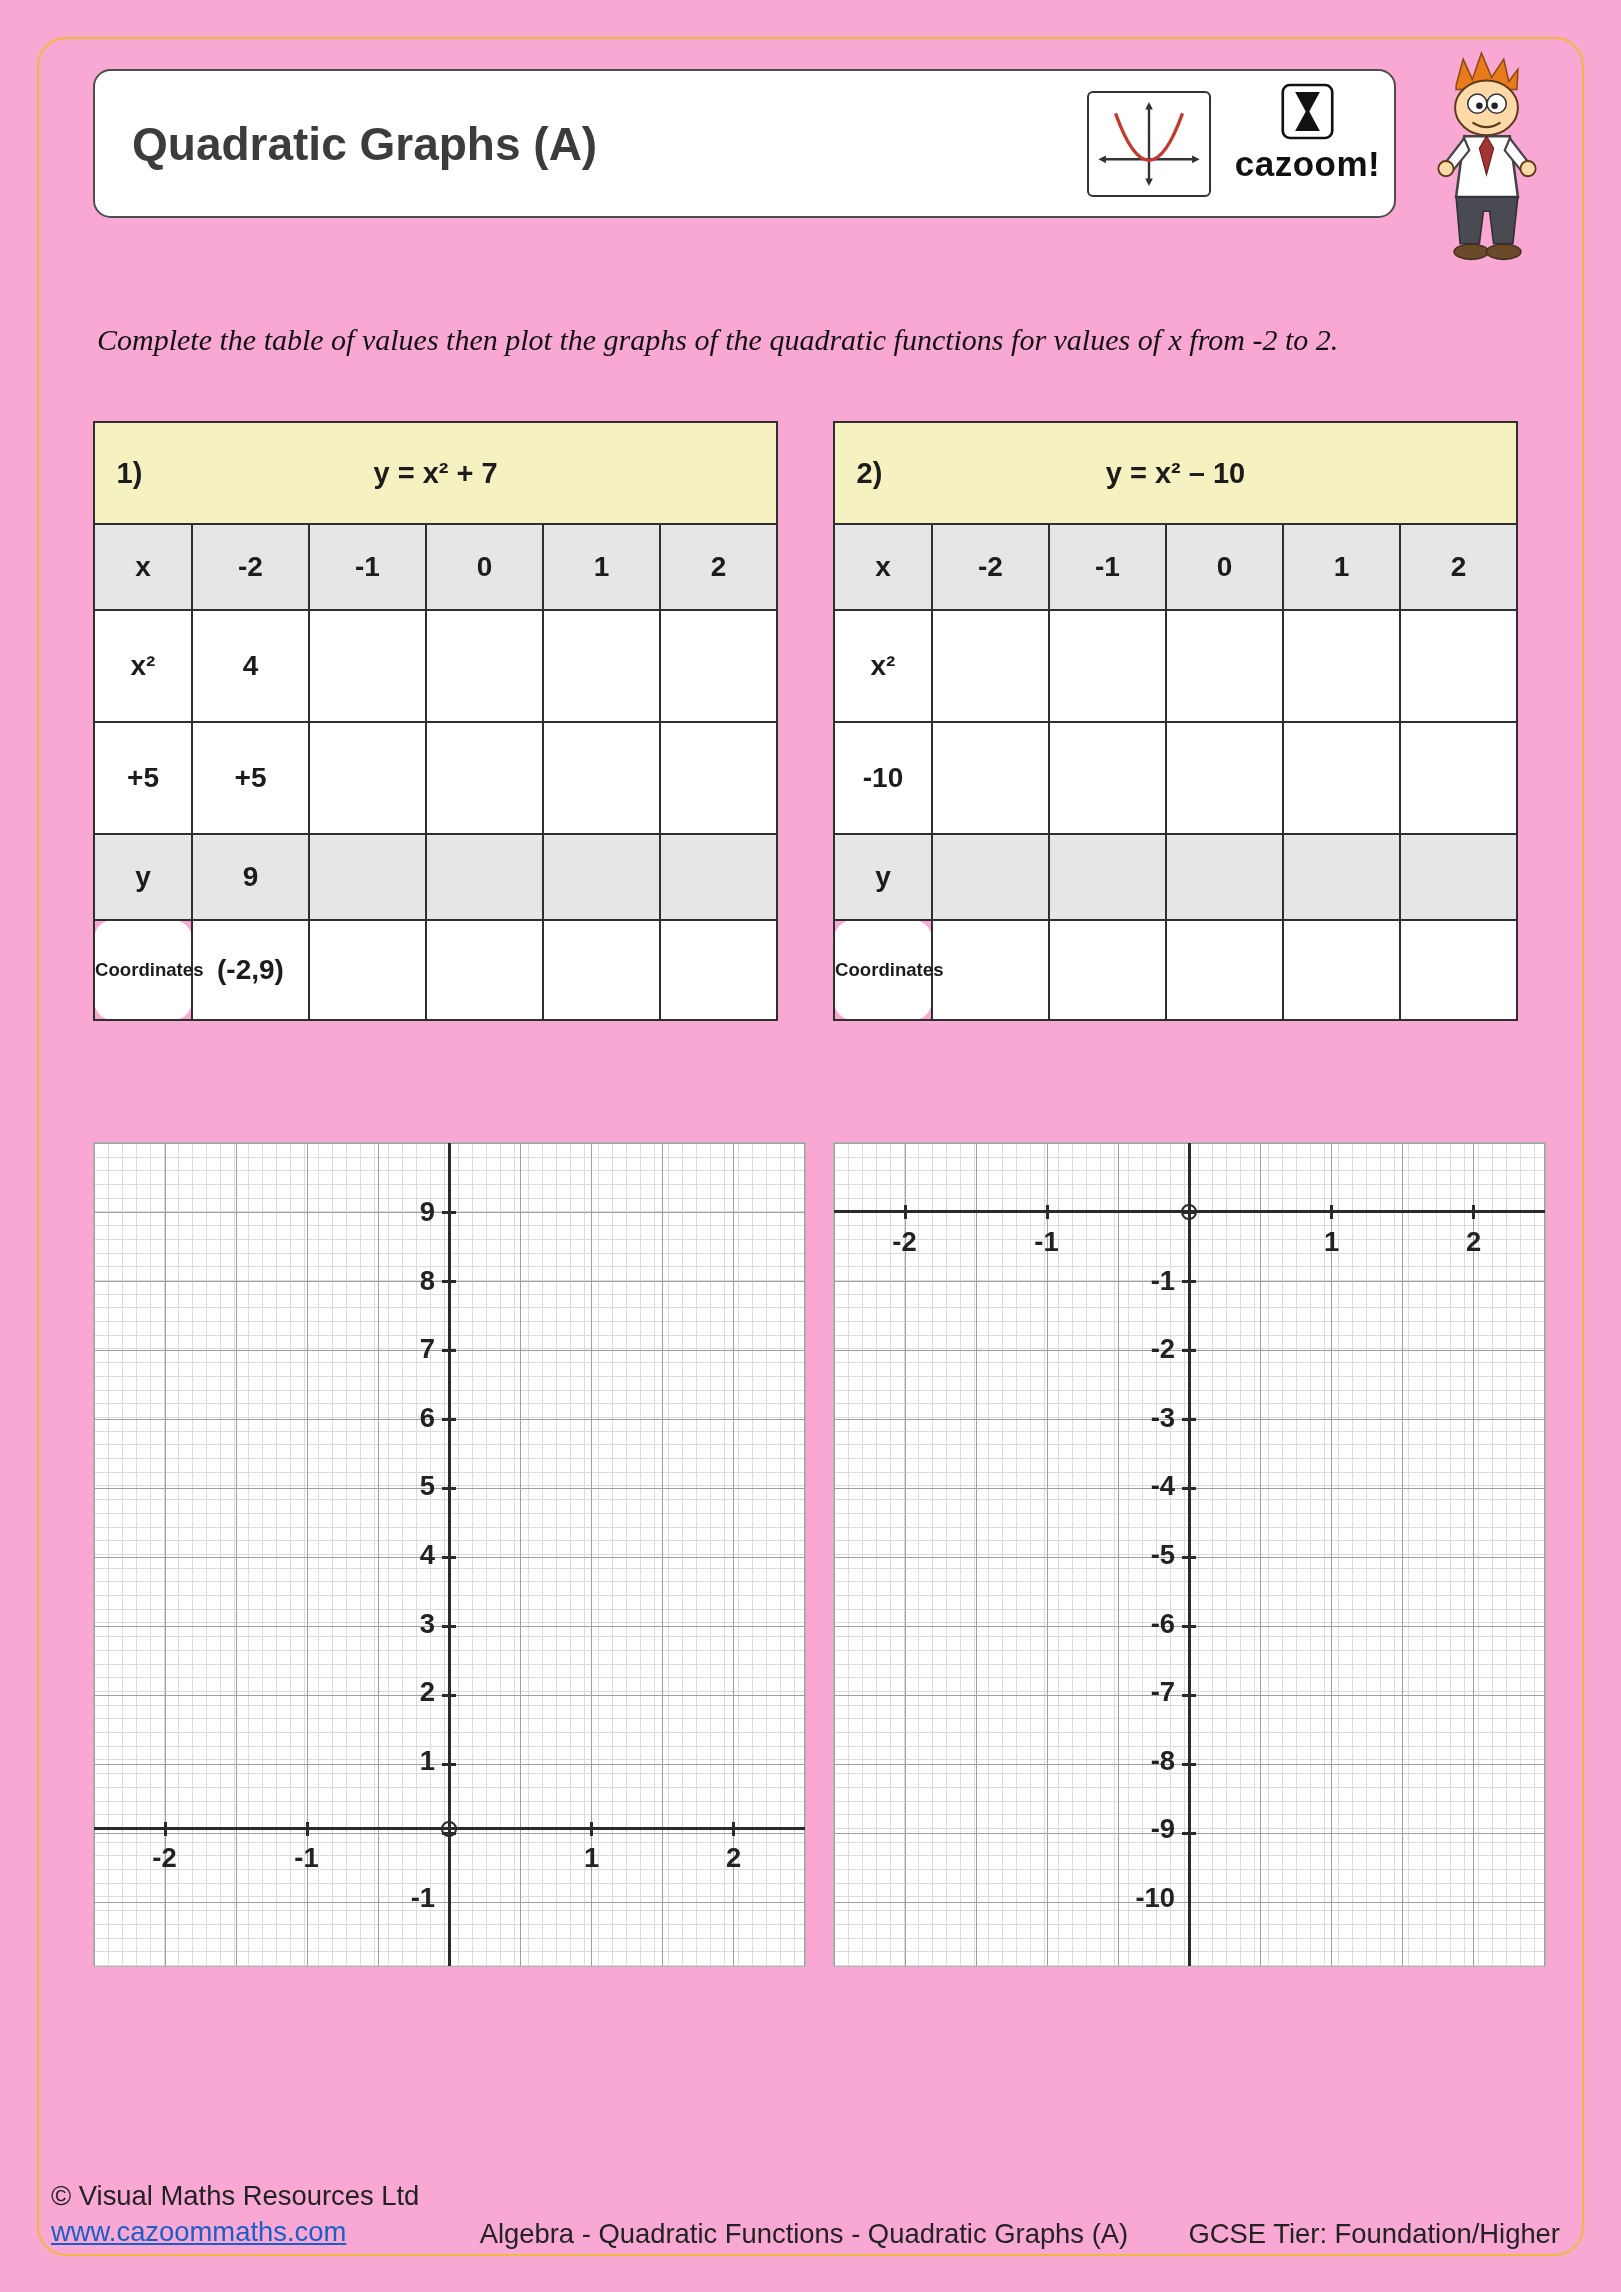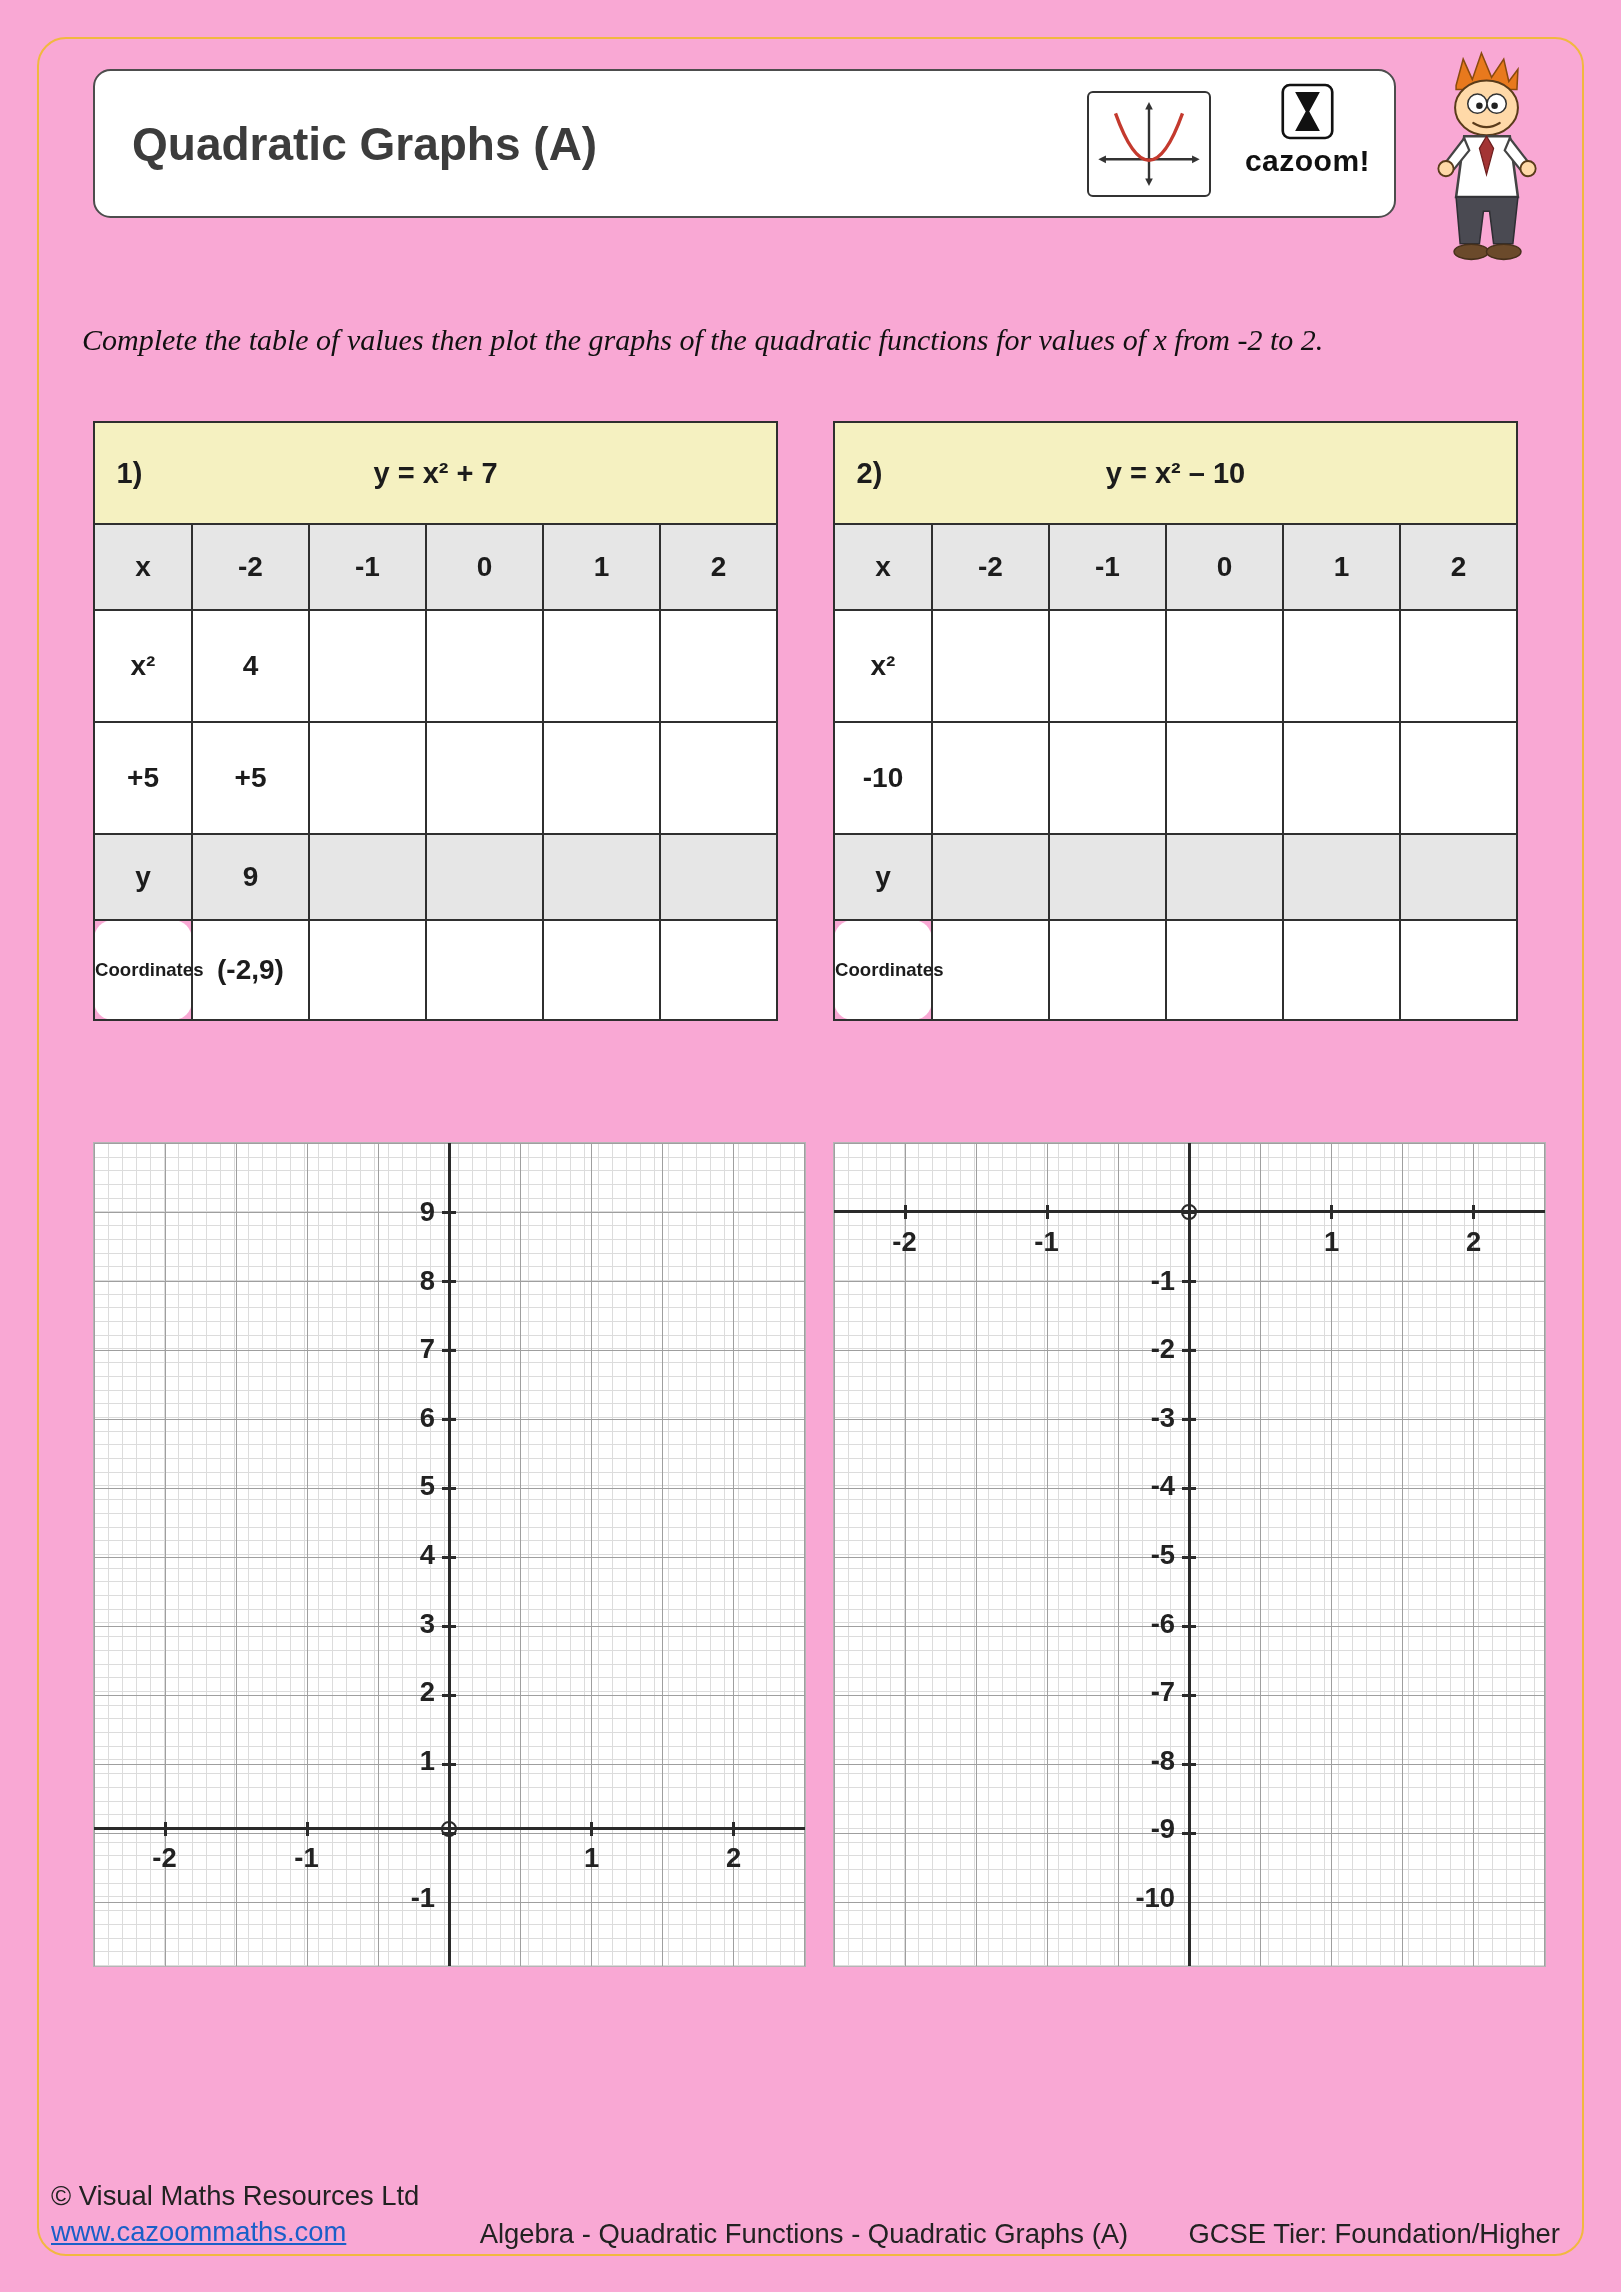--- a/index.html
+++ b/index.html
@@ -11,25 +11,25 @@
 
   
   .header-box{position:absolute;left:93px;top:69px;width:1299px;height:145px;
               border:2.9px solid #4d4d4d;border-radius:17.6px;background:#fff;}
   .page-title{position:absolute;left:37px;top:50%;transform:translateY(-50%);
               font-size:46px;font-weight:bold;color:#3c3c3c;}
   .parabola-box{position:absolute;left:992px;top:19.6px;width:120px;height:102px;
                 border:2.9px solid #333;border-radius:5.9px;background:#fff;
                 display:flex;align-items:center;justify-content:center;}
   .cazoom-logo{position:absolute;left:1139px;top:11.8px;width:147px;text-align:center;}
-  .cazoom-logo-text{font-weight:bold;font-size:30px;color:#111;letter-spacing:0.5px;}
+  .cazoom-logo-text{font-weight:bold;font-size:35px;color:#111;letter-spacing:0.5px;}
   .mascot{position:absolute;left:1409px;top:51px;width:155px;height:218px;}
 
   
-  .instructions{position:absolute;left:82px;top:323px;width:1500px;
+  .instructions{position:absolute;left:97px;top:323px;width:1500px;
                 font-family:"Liberation Serif",serif;font-style:italic;
                 font-size:30px;color:#111;}
 
   
   .vtable{position:absolute;top:421px;border-collapse:collapse;table-layout:fixed;
           width:681px;border:2.9px solid #2f2f2f;}
   .vtable.t1{left:93px;}
   .vtable.t2{left:833px;}
   .vtable td,.vtable th{border:2px solid #2f2f2f;text-align:center;vertical-align:middle;
           font-weight:bold;color:#1c1c1c;background:#fff;font-size:28px;padding:0;}

